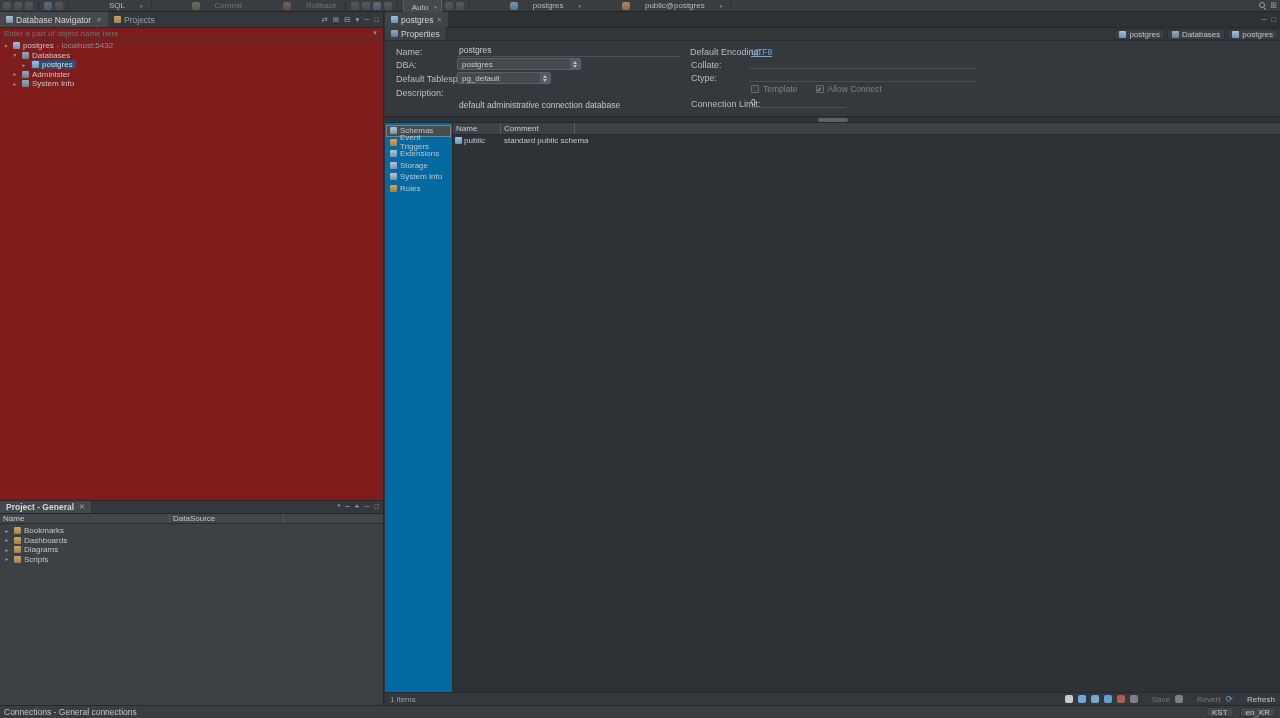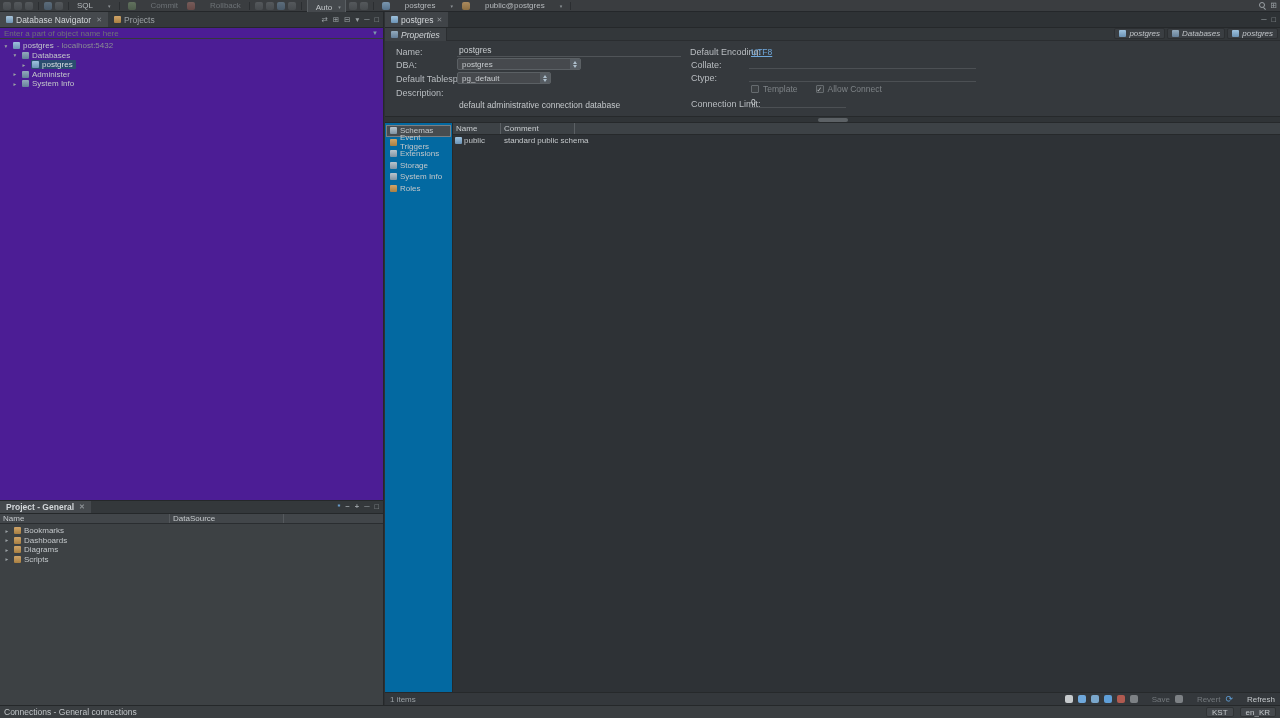--- a/index.html
+++ b/index.html
@@ -9,33 +9,33 @@
   
   #toolbar { position:absolute; left:0; top:0; width:1280px; height:12px; background:#3a3d40;
              border-bottom:1px solid #24272a; display:flex; align-items:center; gap:3px; padding:0 3px; font-size:8px; }
   .vsep { width:1px; height:8px; background:#2b2e31; margin:0 2px; flex:none; }
   .ico { width:8px; height:8px; border-radius:2px; flex:none; background:linear-gradient(#7d8286,#5a5f63); opacity:.75; }
   .ico.b { background:linear-gradient(#8fb4d4,#5f84a6); }
   .ico.g { background:linear-gradient(#9cc08a,#6d9060); }
   .ico.o { background:linear-gradient(#d0a468,#a87f42); }
   .ico.r { background:linear-gradient(#d08a80,#a85a50); }
   .ico.dim { opacity:.4; }
-  .tbtn { display:inline-flex; align-items:center; gap:15px; height:11px; padding:0 3px; color:#b6babd; border-radius:2px; flex:none; }
+  .tbtn { display:inline-flex; align-items:center; gap:15px; height:11px; padding:0 3px; color:#b6babd; border-radius:2px; flex:none;margin-left:32px; }
   .tbtn.disabled { color:#6d7276; }
   .tarrow { font-size:5px; color:#8e9396; }
   .tcombo { display:inline-flex; align-items:center; gap:6px; height:26px; padding:3px 4px 0 8px;
             background:#45494d; border:1px solid #5a5f63; border-radius:2px; color:#c3c7ca; flex:none; }
   .spacer { flex:1; }
   .mag { width:8px; height:8px; position:relative; flex:none; }
   .mag::before { content:""; position:absolute; width:4px; height:4px; border:1px solid #9aa0a4; border-radius:50%; left:0; top:0; }
   .mag::after { content:""; position:absolute; width:3px; height:1px; background:#9aa0a4; transform:rotate(45deg); left:4px; top:6px; }
   .glyph { color:#9aa0a4; font-size:8px; line-height:1; flex:none; }
 
   
-  #left { position:absolute; left:0; top:12px; width:384px; height:693px; background:#4c1d95; border-right:1px solid #25282a; }
+  #left { position:absolute; left:0; top:12px; width:384px; height:693px; background:#7f1d1d; border-right:1px solid #25282a; }
   .tabbar { height:16px; background:#34383b; border-bottom:1px solid #25282a; display:flex; align-items:stretch; }
   .tab { display:flex; align-items:center; gap:3px; padding:0 6px; font-size:8.5px; color:#9ba0a4; flex:none; }
   .tab.active { background:#45494d; color:#d3d7da; }
   .tab .close { font-size:7px; color:#8b9094; margin-left:2px; }
   .tab-icons { margin-left:auto; display:flex; align-items:center; gap:5px; padding-right:4px; }
   .tab-icons .glyph { font-size:7.5px; }
   .ticn { width:7px; height:7px; border-radius:1px; flex:none; }
   .i-nav { background:linear-gradient(#a8c4da,#6e94b4); }
   .i-proj { background:linear-gradient(#d0a468,#a87f42); }
   .filter-row { height:11px; display:flex; align-items:center; border-bottom:1px solid #35393c; }
@@ -57,21 +57,21 @@
   #project { position:absolute; left:0; top:488px; width:383px; bottom:0; background:#3d4144; border-top:1px solid #25282a; }
   #project .tabbar { height:13px;font-weight:bold; }
   .phdr { height:10px; display:flex; align-items:center; background:#42464a; border-bottom:1px solid #2a2d30; font-size:8px; color:#c6cacd; }
   .pc1 { width:170px; padding-left:3px; border-right:1px solid #55595d; height:100%; display:flex; align-items:center; }
   .pc2 { width:114px; padding-left:3px; border-right:1px solid #55595d; height:100%; display:flex; align-items:center; }
 
   
   #editor { position:absolute; left:385px; top:12px; right:0; height:693px; background:#303437; display:flex; flex-direction:column; }
   .ed-tabbar { height:16px; background:#2e3235; border-bottom:1px solid #25282a; display:flex; align-items:stretch; }
   .ed-tab { display:flex; align-items:center; gap:3px; padding:0 6px; font-size:8.5px; background:#404448; color:#d3d7da; flex:none; }
-  .props-row { height:13px; background:#33373a; border-bottom:1px solid #2a2d30; display:flex; align-items:flex-start;font-style:italic; }
+  .props-row { height:13px; background:#33373a; border-bottom:1px solid #2a2d30; display:flex; align-items:flex-end; }
   .props-tab { display:flex; align-items:center; gap:3px; padding:0 6px; height:13px; background:#3d4145; color:#cfd3d6;
                font-size:8.5px; border-right:1px solid #2a2d30; flex:none; }
   .crumbs { margin-left:auto; display:flex; gap:2px; padding-right:2px; }
   .crumb { display:flex; align-items:center; gap:3px; padding:0 4px; font-size:8px; color:#c0c4c8; background:#3a3e42;
            height:11px; border:1px solid #2c2f32; border-radius:2px; }
 
   .form { position:relative; height:76px; background:#35393d; border-bottom:1px solid #26292b; font-size:9px; flex:none; }
   .flabel { position:absolute; color:#b9bdc1; white-space:nowrap; }
   .fname { position:absolute; left:72px; top:4px; width:224px; background:transparent; border:none; outline:none;
            border-bottom:1px solid #505458; color:#c9cdd0; font-size:8.5px; padding:0 2px 1px; font-family:inherit; }

